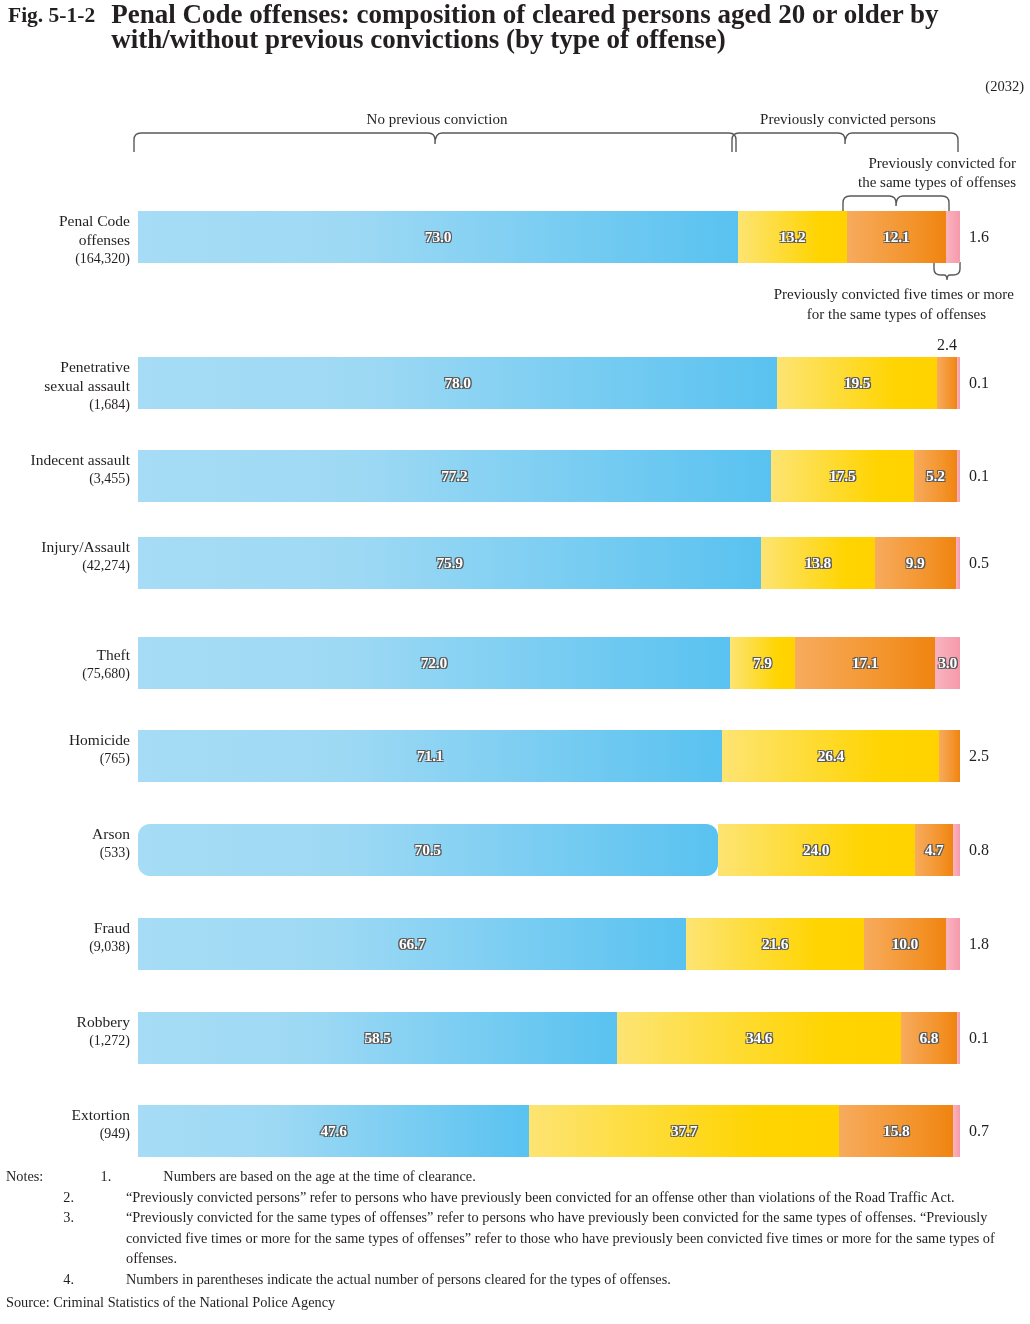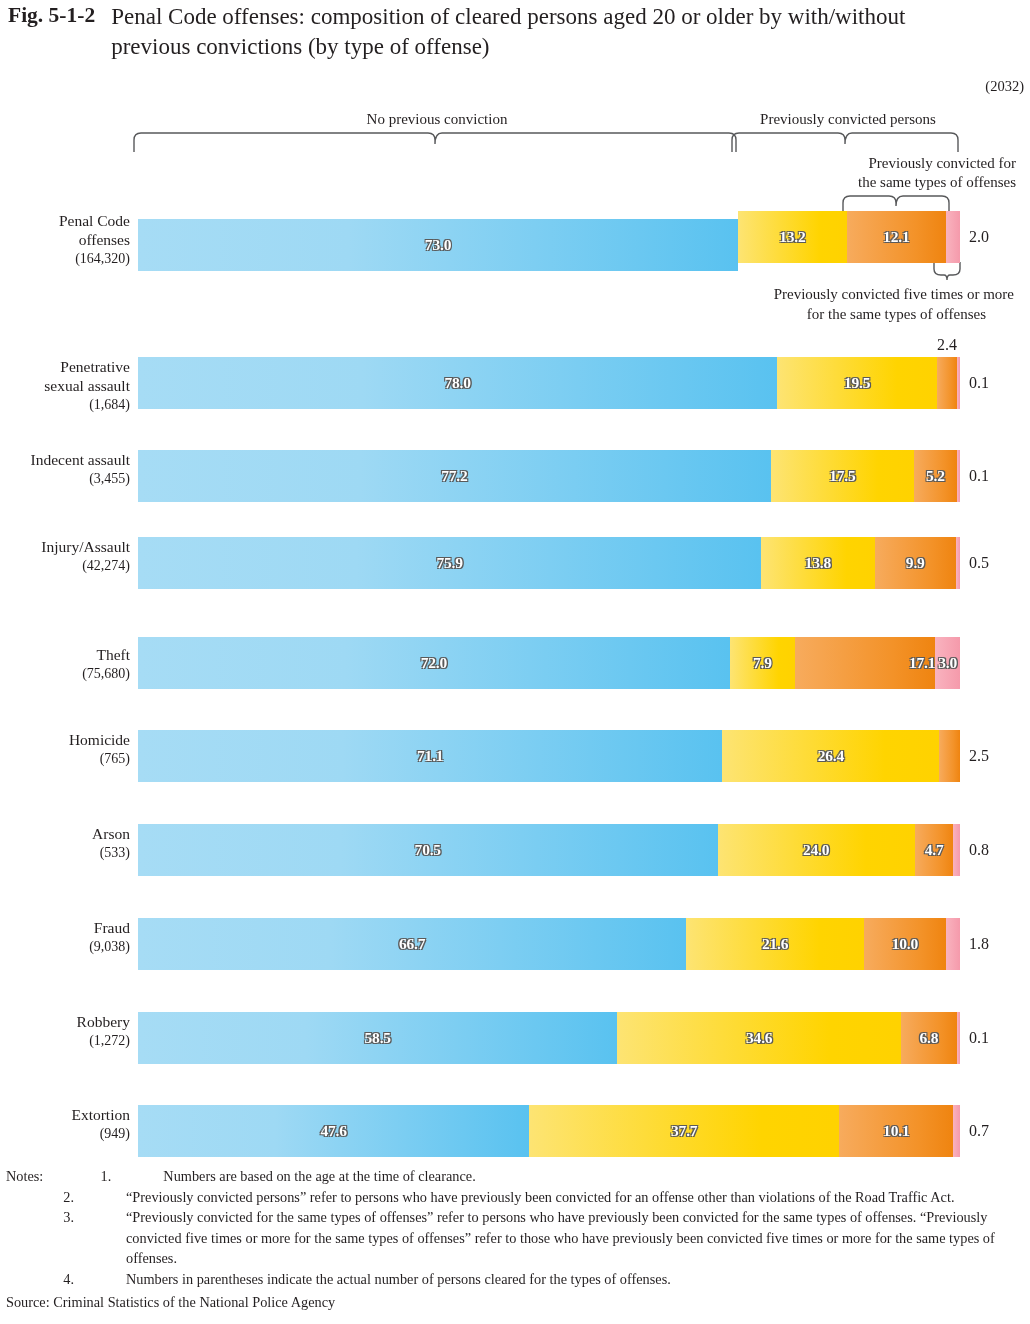--- a/index.html
+++ b/index.html
@@ -14,21 +14,21 @@
   }
 
   
   .title-block { position:absolute; left:8px; top:2px; width:1014px; }
   .title-row { display:flex; align-items:flex-start; }
   .fig-no {
     font-weight:bold; font-size:21.5px; line-height:26px;
     white-space:nowrap; padding-right:16px;
   }
   .fig-title {
-    font-weight:normal; font-size:23px; line-height:30px;
+    font-weight:bold; font-size:27px; line-height:25px;
     max-width:838px;
   }
   .year-note {
     position:absolute; right:6px; top:78px;
     font-size:14.5px;
   }
 
   
   .chart { position:absolute; left:0; top:0; width:842px; height:1324px;font-family:Liberation Serif, serif; }
 
@@ -126,31 +126,31 @@
   <div class="anno-below" style="left:664px; top:284px; width:350px; text-align:right;">Previously convicted five times or more</div>
   <div class="anno-below" style="left:664px; top:304px; width:322px; text-align:right;">for the same types of offenses</div>
 
   <div class="row" style="top:211px;">
     <div class="row-label" style="top:0px;">
       <div>Penal Code</div>
       <div>offenses</div>
       <span class="count">(164,320)</span>
     </div>
     <div class="bar" style="top:0px;">
-      <div class="seg blue" style="width:73.0%;margin-top:8px;">
+      <div class="seg blue" style="width:73.0%;">
         <span>73.0</span>
         </div>
       <div class="seg yellow" style="width:13.2%;">
         <span>13.2</span>
         </div>
       <div class="seg orange" style="width:12.1%;">
         <span>12.1</span>
         </div>
       <div class="seg pink" style="width:1.7%;">
-        <div class="outside-label">2.0</div>
+        <div class="outside-label">1.6</div>
         </div>
     </div>
   </div>
 
   <div class="row" style="top:357px;">
     <div class="row-label" style="top:0px;">
       <div>Penetrative</div>
       <div>sexual assault</div>
       <span class="count">(1,684)</span>
     </div>
@@ -217,21 +217,21 @@
       <div>Theft</div>
       <span class="count">(75,680)</span>
     </div>
     <div class="bar" style="top:0px;">
       <div class="seg blue" style="width:72.0%;">
         <span>72.0</span>
         </div>
       <div class="seg yellow" style="width:7.9%;">
         <span>7.9</span>
         </div>
-      <div class="seg orange" style="width:17.1%;justify-content:flex-end;">
+      <div class="seg orange" style="width:17.1%;">
         <span>17.1</span>
         </div>
       <div class="seg pink" style="width:3.0%;">
         <span>3.0</span>
         </div>
     </div>
   </div>
 
   <div class="row" style="top:730px;">
     <div class="row-label" style="top:0px;">
@@ -250,21 +250,21 @@
         </div>
     </div>
   </div>
 
   <div class="row" style="top:824px;">
     <div class="row-label" style="top:0px;">
       <div>Arson</div>
       <span class="count">(533)</span>
     </div>
     <div class="bar" style="top:0px;">
-      <div class="seg blue" style="width:70.5%;">
+      <div class="seg blue" style="width:70.5%;border-radius:12px;">
         <span>70.5</span>
         </div>
       <div class="seg yellow" style="width:24.0%;">
         <span>24.0</span>
         </div>
       <div class="seg orange" style="width:4.7%;">
         <span>4.7</span>
         </div>
       <div class="seg pink" style="width:0.8%;">
         <div class="outside-label">0.8</div>
@@ -320,21 +320,21 @@
       <span class="count">(949)</span>
     </div>
     <div class="bar" style="top:0px;">
       <div class="seg blue" style="width:47.6%;">
         <span>47.6</span>
         </div>
       <div class="seg yellow" style="width:37.7%;">
         <span>37.7</span>
         </div>
       <div class="seg orange" style="width:13.9%;">
-        <span>10.1</span>
+        <span>15.8</span>
         </div>
       <div class="seg pink" style="width:0.8%;">
         <div class="outside-label">0.7</div>
         </div>
     </div>
   </div>
 
 </div>
 
 <div class="notes">

